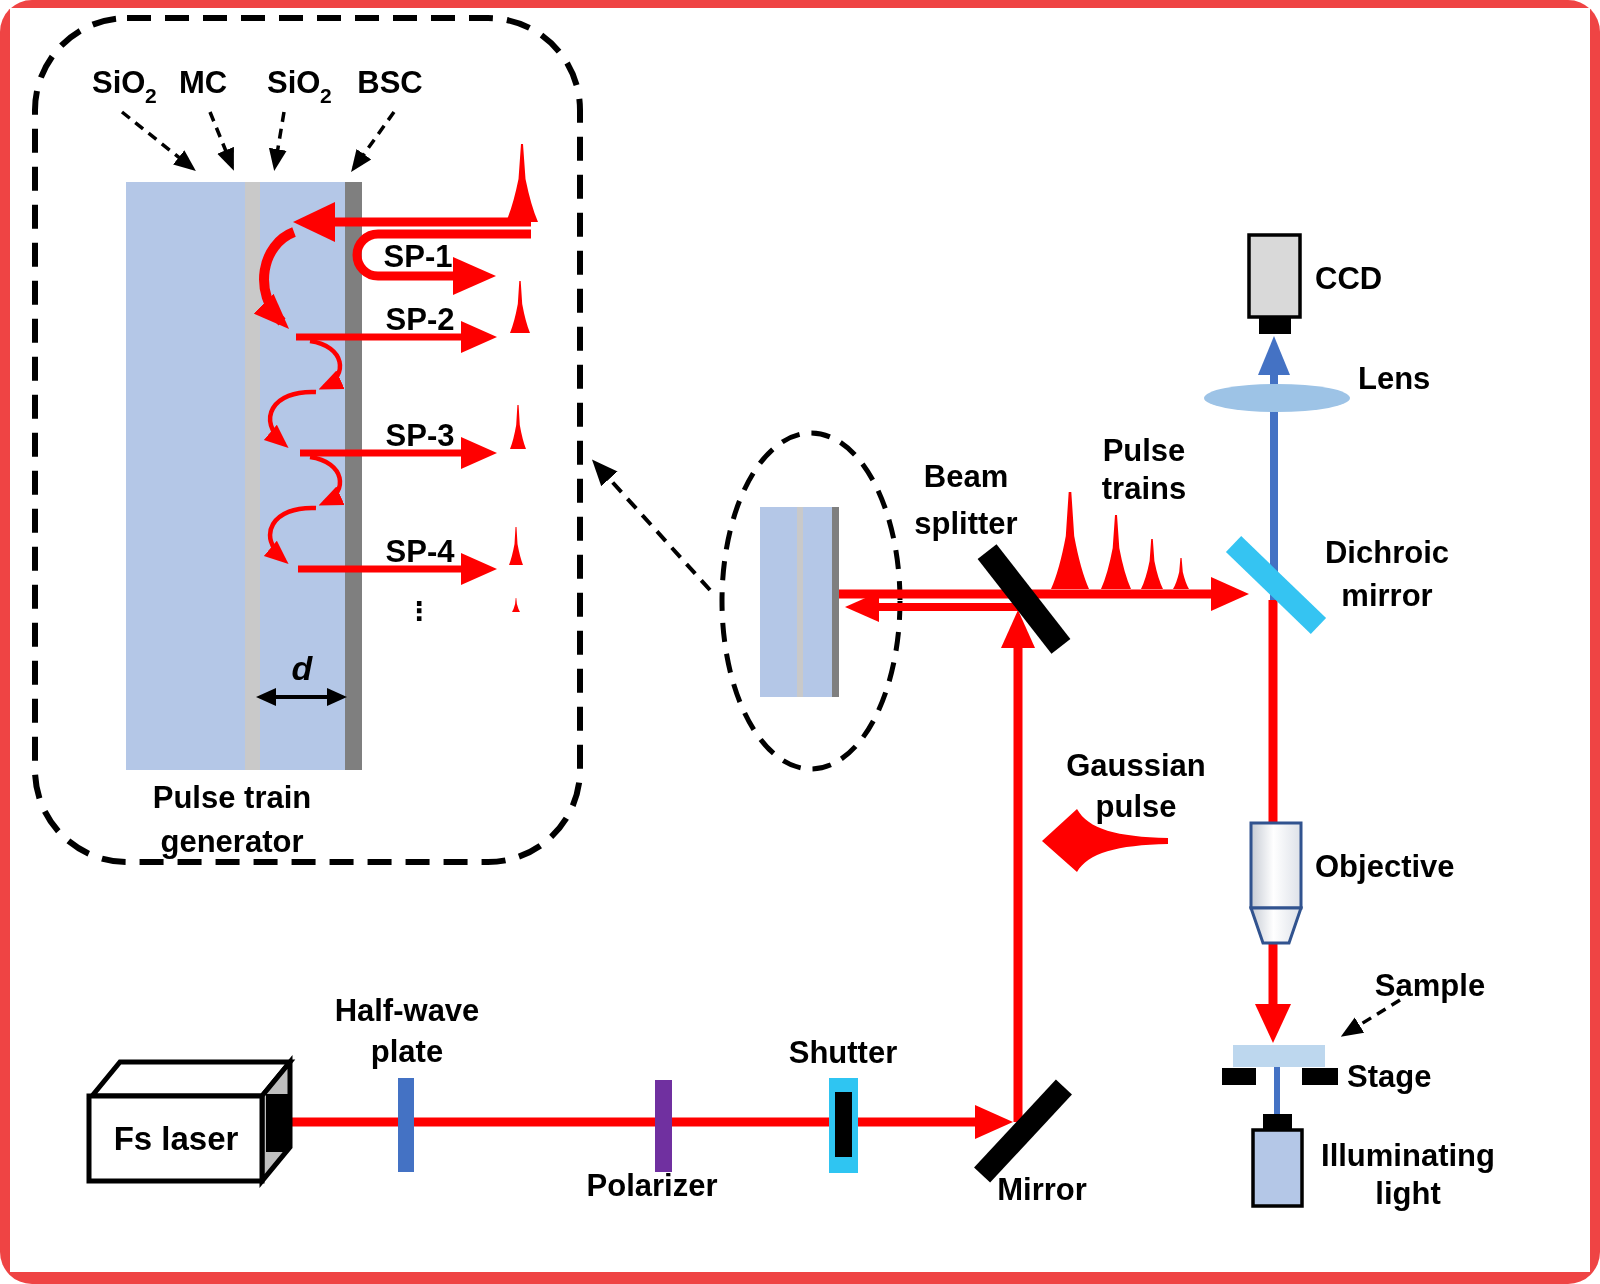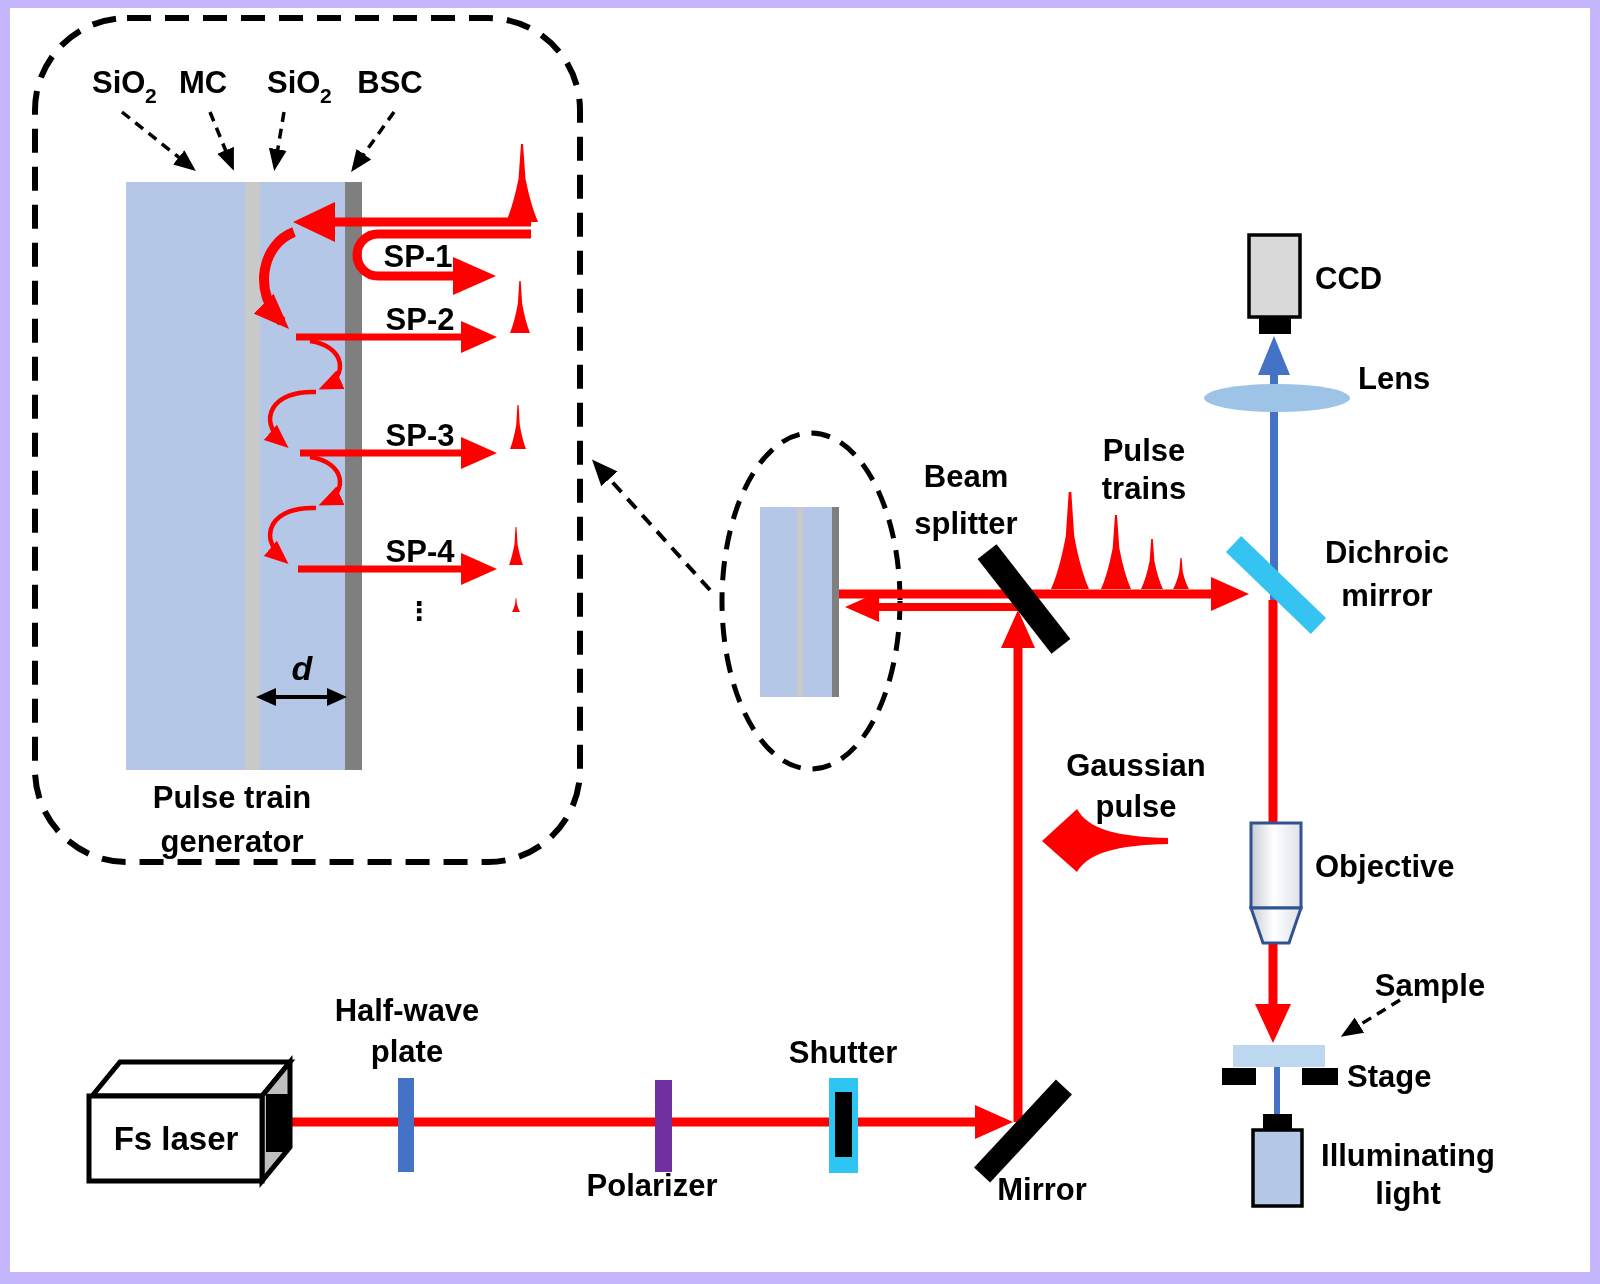--- a/index.html
+++ b/index.html
@@ -1,16 +1,16 @@
 <!DOCTYPE html>
 <html><head>
 <meta charset="utf-8">
 <style>
   html,body{margin:0;padding:0;background:#fff;}
-  .canvas{position:relative;width:1600px;height:1284px;background:#c4b5fd;}
+  .canvas{position:relative;width:1600px;height:1284px;background:#ef4444;border-radius:32px;}
   .inner{position:absolute;left:10px;top:8px;width:1580px;height:1264px;background:#ffffff;}
   svg{position:absolute;left:0;top:0;}
   text{font-family:"Liberation Sans","DejaVu Sans",sans-serif;font-weight:bold;fill:#000;}
   .lbl{font-size:31px;}
   .lbl-sm{font-size:21px;}
   .lbl-lg{font-size:33px;}
   .ital{font-style:italic;font-size:34px;}
   .dots{font-size:26px;}
 </style>
 </head>

